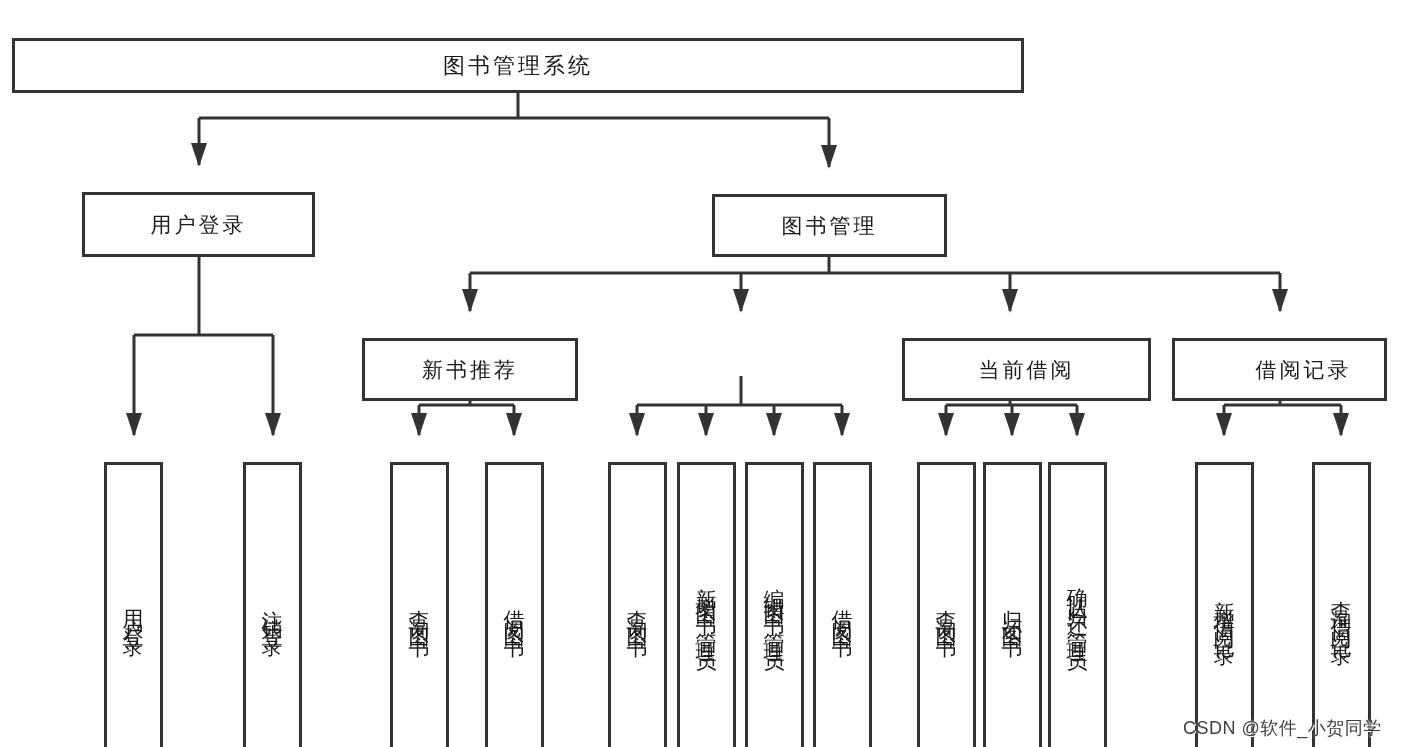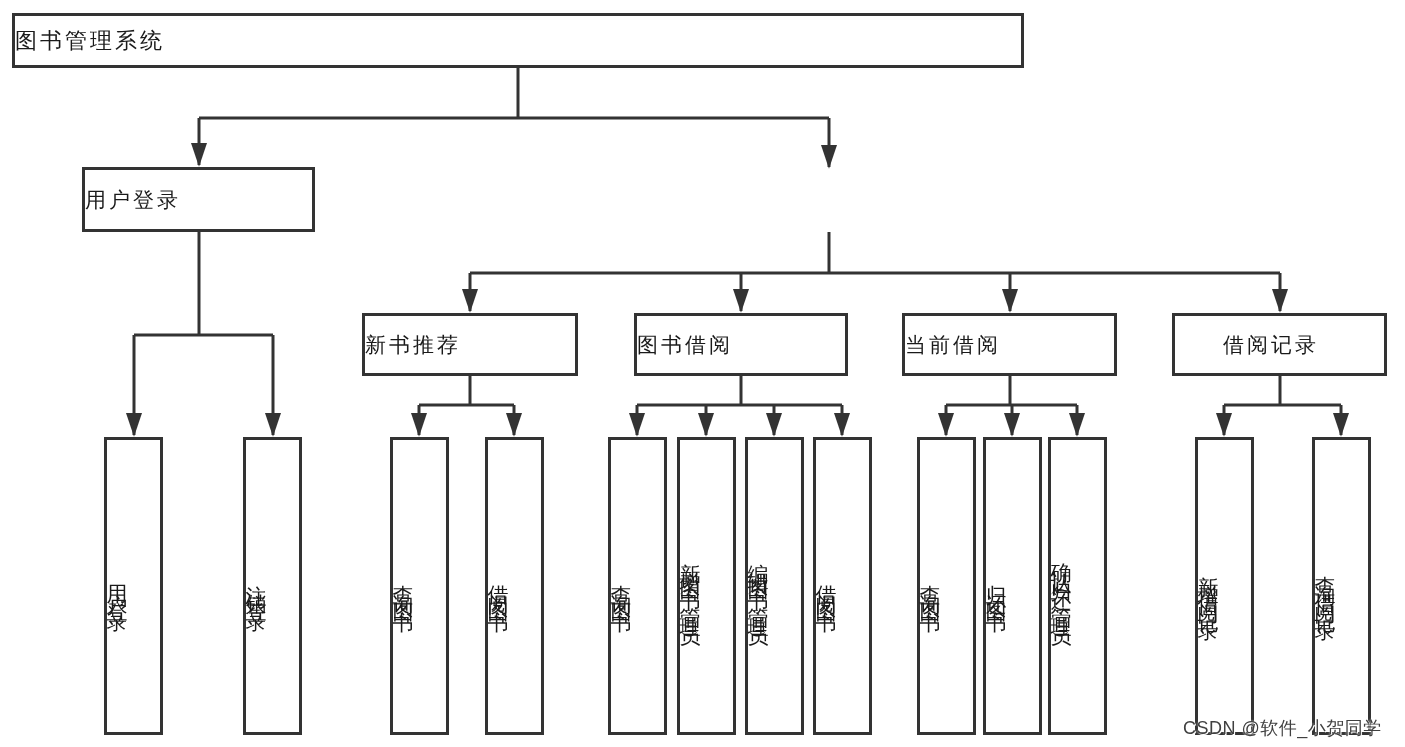--- a/index.html
+++ b/index.html
@@ -17,21 +17,23 @@
     width: 1405px; height: 747px;
   }
   .box {
     position: absolute;
     box-sizing: border-box;
     border: 3px solid #333333;
     background: #ffffff;
     color: #1a1a1a;
     display: flex;
     align-items: center;
+    justify-content: center;
     text-align: center;
+    margin-top: 25px;
   }
   .hbox { font-size: 21px; letter-spacing: 3px; white-space: nowrap; }
   .rootbox { font-size: 22px; }
   .leaf .lbl {
     writing-mode: vertical-rl;
     text-orientation: mixed;
     font-size: 21px;
     letter-spacing: 9px;
     line-height: 1;
   }
@@ -106,28 +108,28 @@
     </g>
   </svg>
 
   <div class="box hbox rootbox" style="left:12px; top:13px; width:1012px; height:55px;">
     <span class="lbl">图书管理系统</span>
   </div>
 
   <div class="box hbox" style="left:82px; top:167px; width:233px; height:65px;">
     <span class="lbl">用户登录</span>
   </div>
+  <div class="box hbox" style="left:712px; top:169px; width:235px; height:63px;">
+    <span class="lbl">图书管理</span>
+  </div>
 
   <div class="box hbox" style="left:362px; top:313px; width:216px; height:63px;">
     <span class="lbl">新书推荐</span>
   </div>
-  <div class="box hbox" style="left:634px; top:313px; width:214px; height:63px;">
-    <span class="lbl">图书借阅</span>
-  </div>
-  <div class="box hbox" style="left:902px; top:313px; width:215px; height:63px;">
+  <div class="box hbox" style="left:902px; top:313px; width:249px; height:63px;">
     <span class="lbl">当前借阅</span>
   </div>
   <div class="box hbox" style="left:1172px; top:313px; width:215px; height:63px;padding-left:48px;">
     <span class="lbl">借阅记录</span>
   </div>
 
   <div class="box leaf" style="left:104px; top:437px; width:59px; height:298px;">
     <span class="lbl">用户登录</span>
   </div>
   <div class="box leaf" style="left:243px; top:437px; width:59px; height:298px;">

